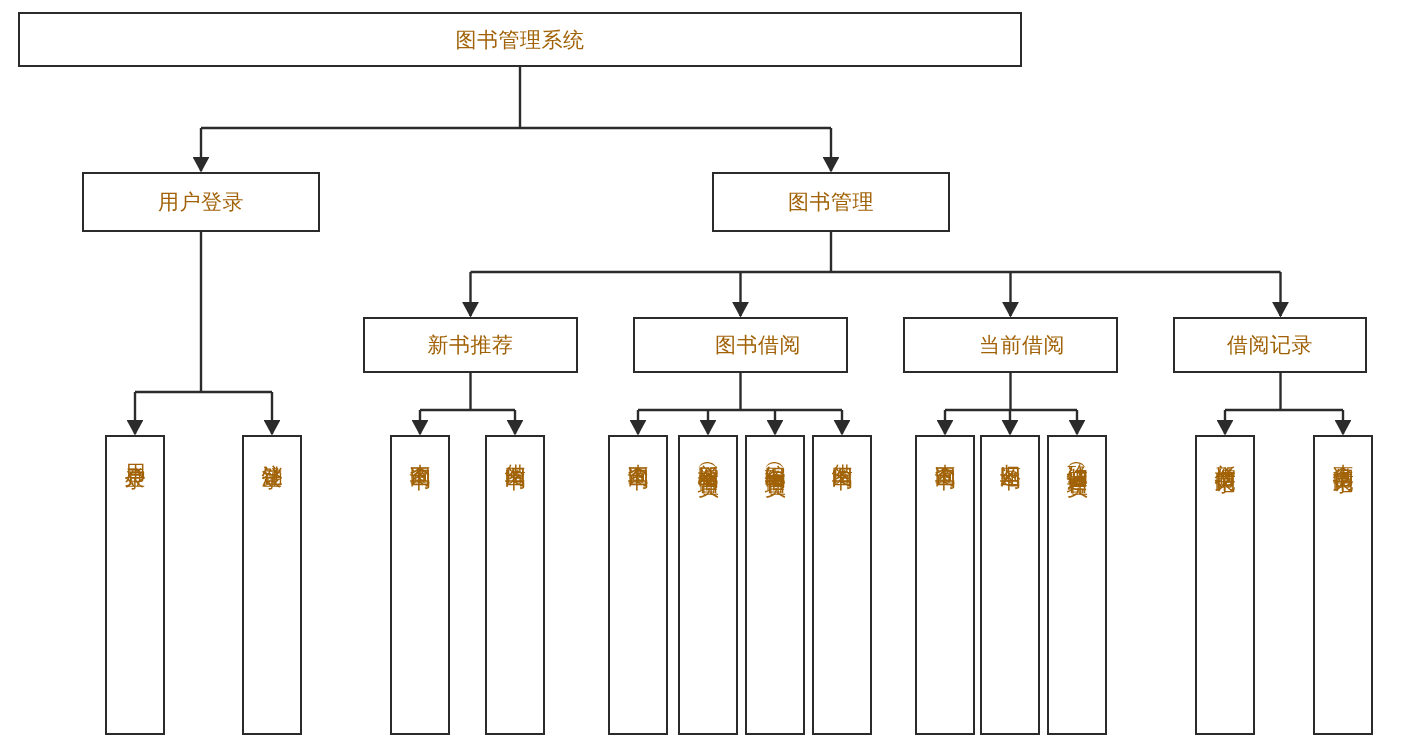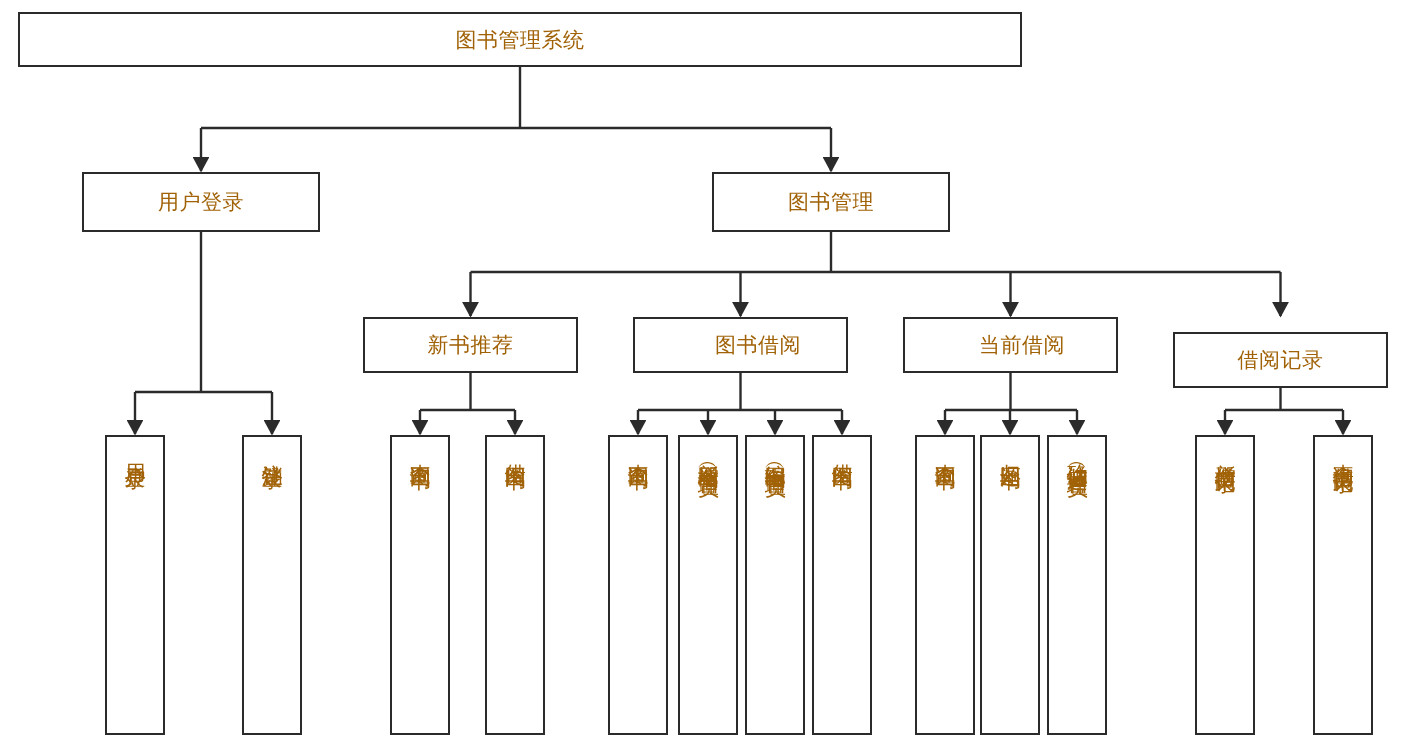--- a/index.html
+++ b/index.html
@@ -121,21 +121,21 @@
       </div>
       <div class="node horiz" style="left: 363px; top: 317px; width: 215px; height: 56px;">
         <span>新书推荐</span>
       </div>
       <div class="node horiz" style="left: 633px; top: 317px; width: 215px; height: 56px; padding-left: 35px;">
         <span>图书借阅</span>
       </div>
       <div class="node horiz" style="left: 903px; top: 317px; width: 215px; height: 56px; padding-left: 23px;">
         <span>当前借阅</span>
       </div>
-      <div class="node horiz" style="left: 1173px; top: 332px; width: 215px; height: 56px;">
+      <div class="node horiz" style="left: 1173px; top: 317px; width: 194px; height: 56px;">
         <span>借阅记录</span>
       </div>
       <div class="node vert" style="left: 105px; top: 435px; width: 60px; height: 300px;">
         <span class="vtext">用户登录</span>
       </div>
       <div class="node vert" style="left: 242px; top: 435px; width: 60px; height: 300px;">
         <span class="vtext">注销登录</span>
       </div>
       <div class="node vert" style="left: 390px; top: 435px; width: 60px; height: 300px;">
         <span class="vtext">查询图书</span>

